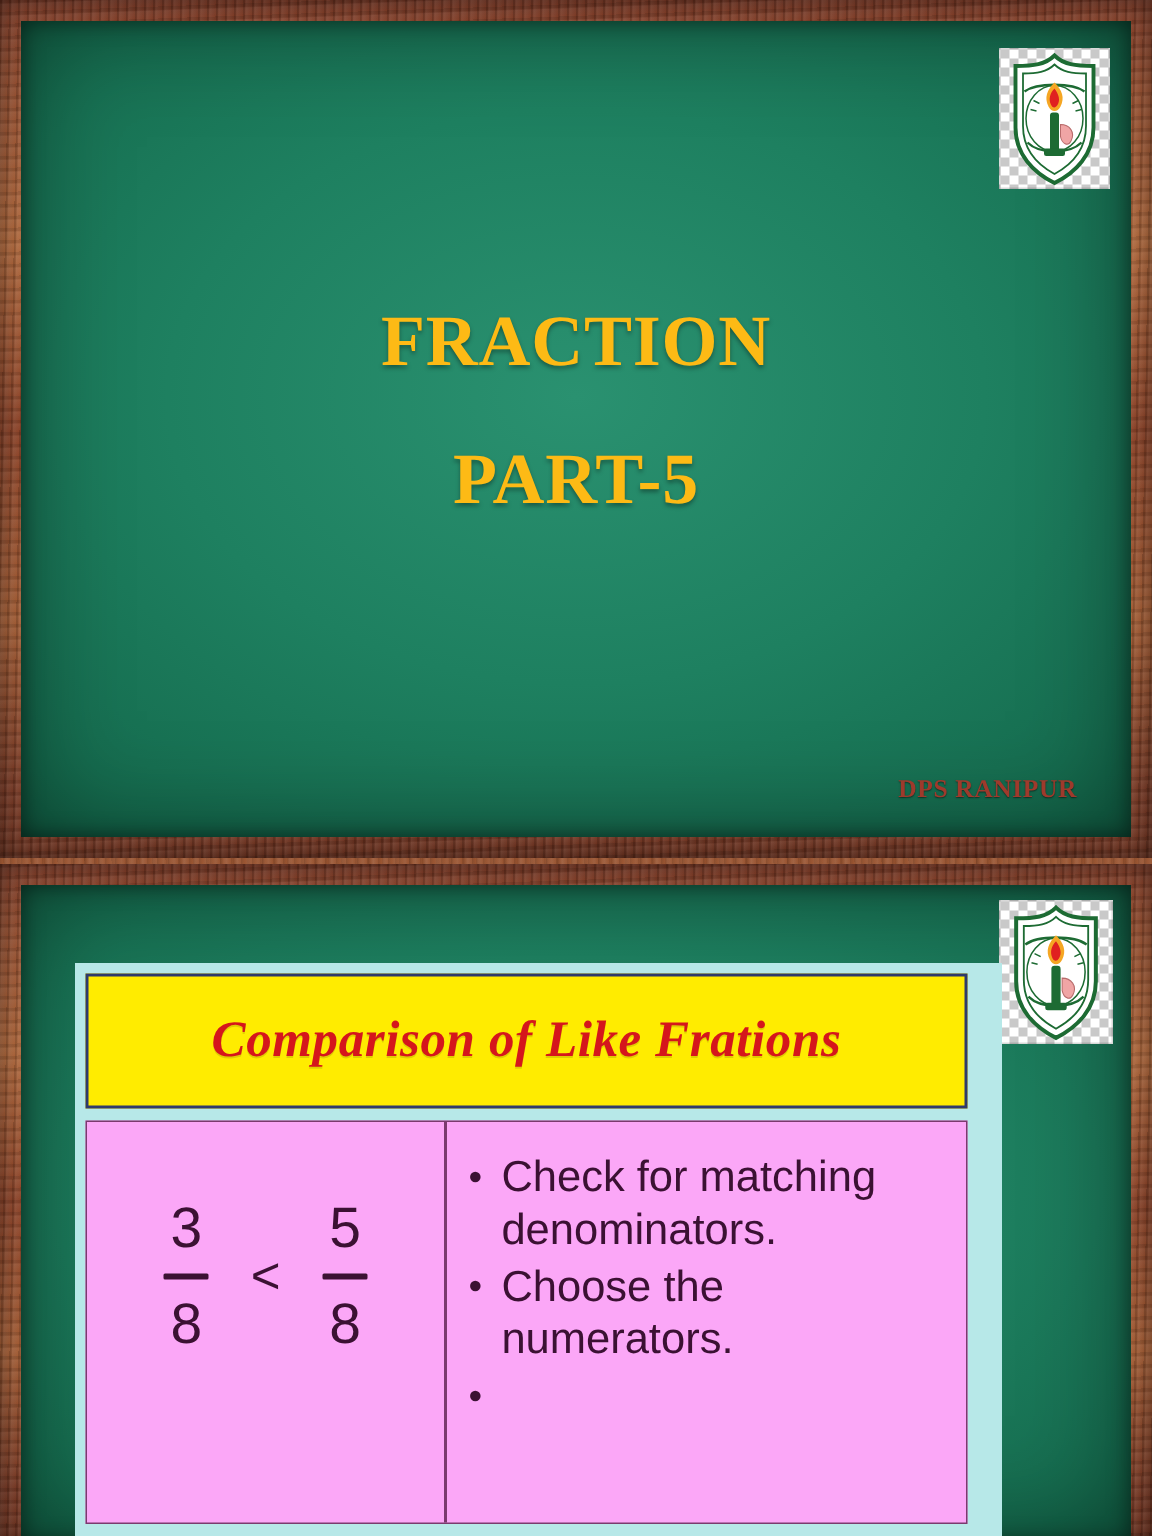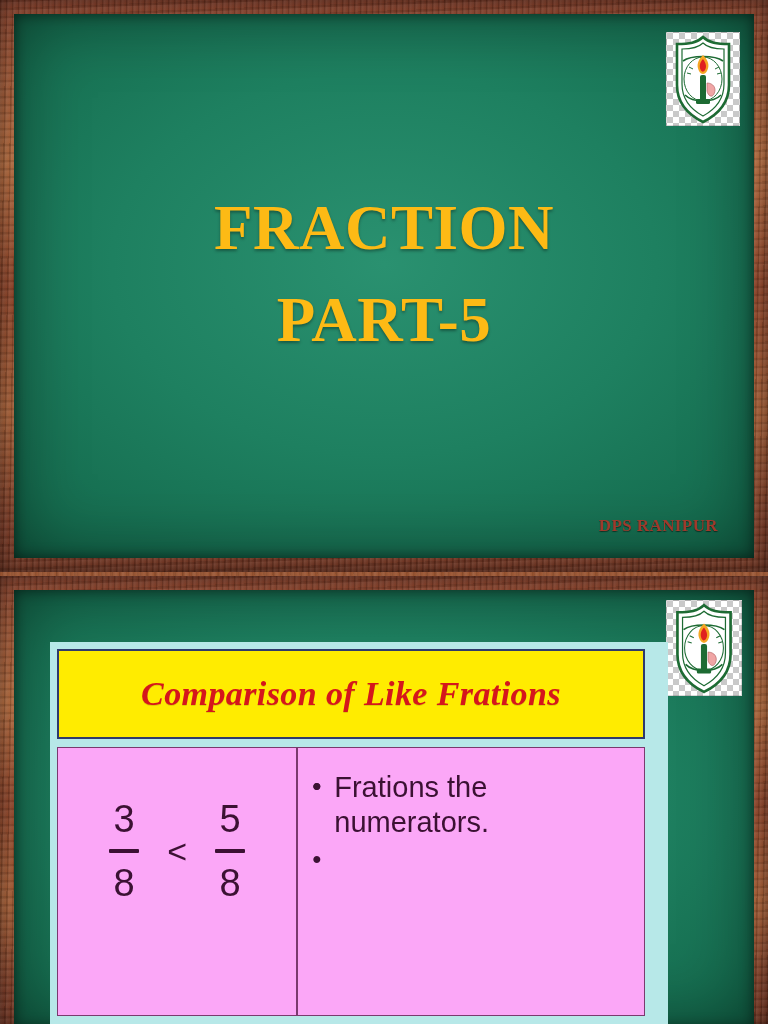--- a/index.html
+++ b/index.html
@@ -30,21 +30,21 @@
   }
 
   
   #slide1{top:0;height:572px;}
   #slide1 .board{left:14px;right:14px;top:14px;bottom:14px;}
 
   #title-block{position:absolute;left:0;right:0;top:168px;text-align:center;
                font-family:"Liberation Serif","DejaVu Serif",serif;
                color:#FDBA15;font-weight:700;letter-spacing:.5px;
                text-shadow:0 2px 3px rgba(0,0,0,.35);}
-  .title-line{font-size:63px;line-height:92px;}
+  .title-line{font-size:48px;line-height:92px;}
 
   #school-name{position:absolute;right:36px;bottom:22px;
     font-family:Liberation Serif, serif;font-weight:bold;font-size:17px;
     letter-spacing:.4px;color:#9e3a2c;text-shadow:0 1px 1px rgba(0,0,0,.5);}
 
   
   #slide2{top:576px;height:452px;}
   #slide2 .board{left:14px;right:14px;top:14px;bottom:0px;}
 
   
@@ -162,24 +162,25 @@
             <span class="bar"></span>
             <span class="den">8</span>
           </span>
         </div>
       </div>
 
       <div id="cell-steps">
         <ul id="steps">
           <li>
             <span class="bullet">•</span>
+            <span>Check for matching denominators.</span>
           </li>
           <li>
             <span class="bullet">•</span>
-            <span>Frations the numerators.</span>
+            <span>Choose the numerators.</span>
           </li>
           <li>
             <span class="bullet">•</span>
           </li>
         </ul>
       </div>
 
     </div>
   </div>
 

